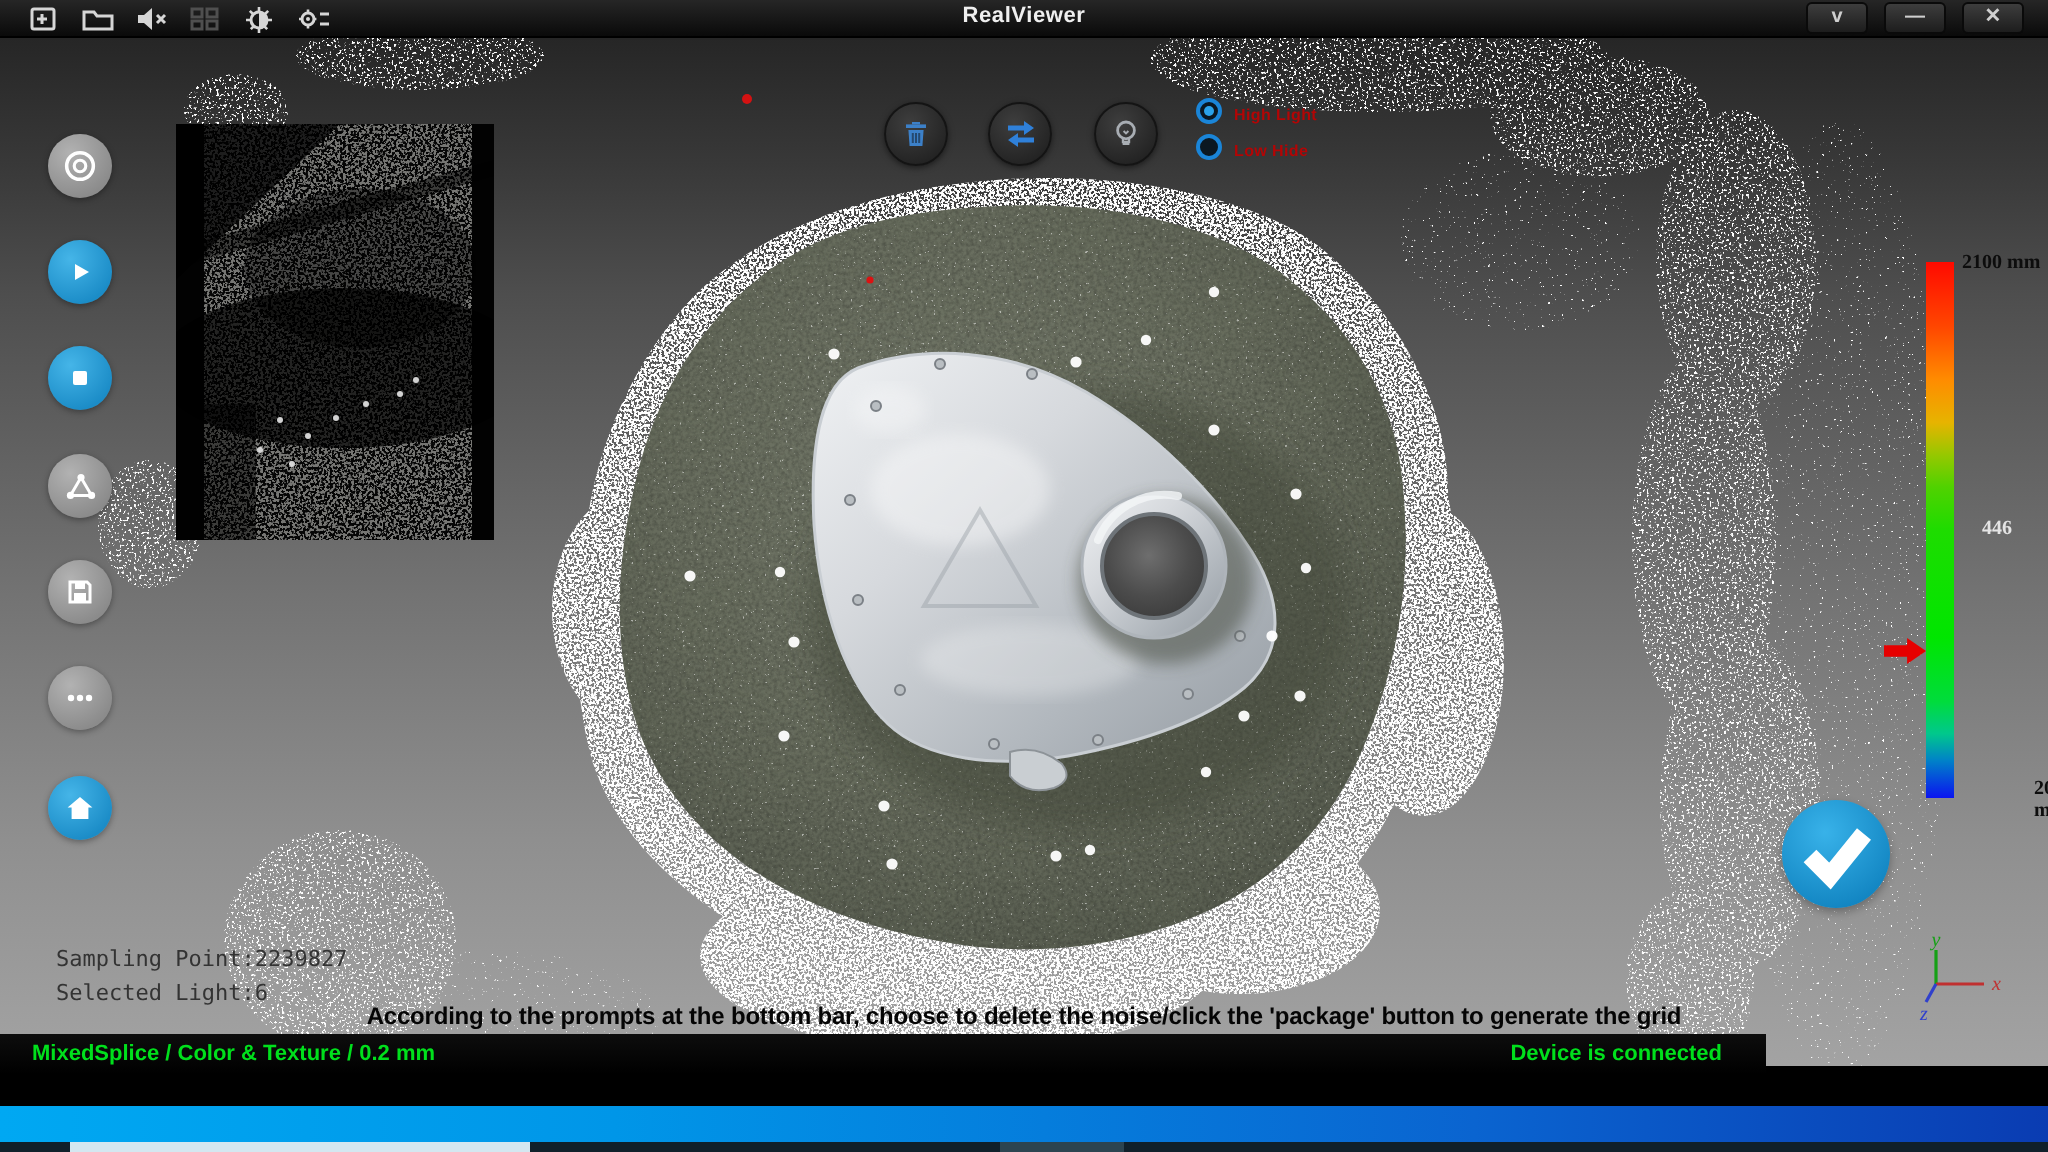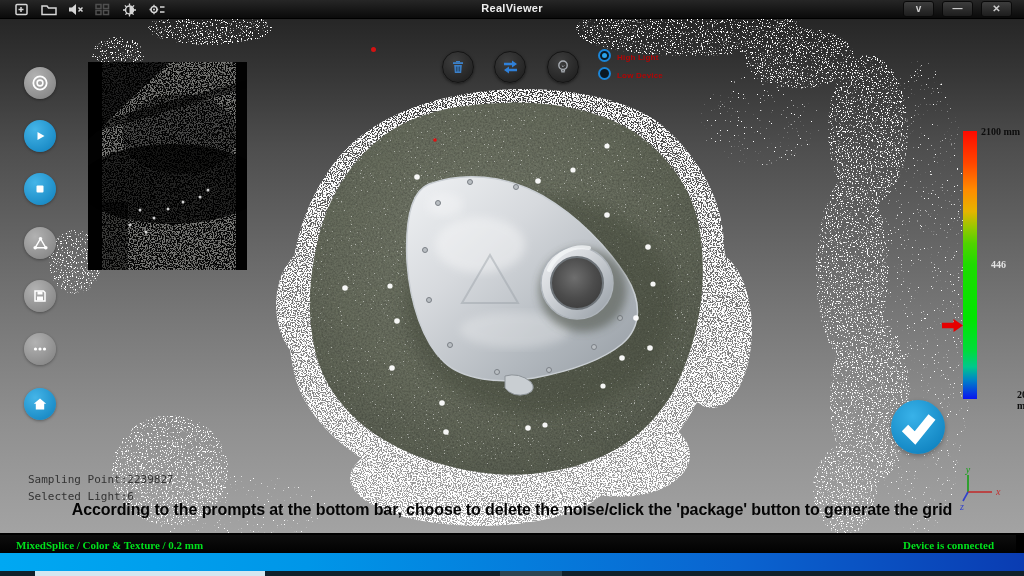--- a/index.html
+++ b/index.html
@@ -67,25 +67,25 @@
     border-radius:50%; background:radial-gradient(circle at 40% 30%, #38b2e9, #1184c1 80%);
     display:flex; align-items:center; justify-content:center; cursor:pointer;
     box-shadow:0 2px 5px rgba(0,0,0,.3); }
   .axis-widget { position:absolute; left:948px; top:466px; z-index:12; }
 
   
   .stat-line { position:absolute; left:28px; z-index:12; font-family:"DejaVu Sans Mono", monospace;
     font-size:11px; color:#333; }
   .stat1 { top:473px; } .stat2 { top:490px; }
   .hint { position:absolute; left:0; right:0; top:501px; z-index:12; text-align:center;
-    font-size:16px; font-weight:bold; color:#050505; letter-spacing:-0.1px; }
-
-  
-  .statusbar { position:absolute; top:535px; left:0; width:1016px; height:20px; z-index:40;
-    background:linear-gradient(#0d0d0d,#000);font-family:Liberation Serif, serif; }
+    font-size:12px; font-weight:bold; color:#050505; letter-spacing:-0.1px; }
+
+  
+  .statusbar { position:absolute; top:517px; left:0; width:883px; height:20px; z-index:40;
+    background:linear-gradient(#0d0d0d,#000); }
   .sb-mode { position:absolute; left:16px; top:0; line-height:20px; color:#00e01c;
     font-size:11px; font-weight:bold; }
   .sb-keys { position:absolute; left:50%; transform:translateX(-50%); top:0; line-height:20px;
     color:#e8e8e8; font-size:10px; font-weight:bold; letter-spacing:-0.2px; white-space:nowrap; }
   .sb-device { position:absolute; right:22px; top:0; line-height:20px; color:#00e01c;
     font-size:11px; font-weight:bold; }
 
   
   .desktop { position:absolute; top:553px; left:0; width:1024px; height:18px; z-index:40;
     background:linear-gradient(90deg,#00a8f2 0%,#0096e8 30%,#0a64d0 72%,#0a3cb2 100%); }
@@ -418,21 +418,21 @@
 
   <div class="radio-group">
     <div class="radio-row">
       <span class="radio-ring">
           <span class="radio-dot"></span>
         </span>
       <span class="radio-label">High Light</span>
     </div>
     <div class="radio-row">
       <span class="radio-ring"></span>
-      <span class="radio-label">Low Device</span>
+      <span class="radio-label">Low Hide</span>
     </div>
   </div>
 
   <div class="scalebar"></div>
   <div class="scale-label scale-max">2100 mm</div>
   <div class="scale-label scale-mid">446</div>
   <div class="scale-label scale-min">200 mm</div>
   <div class="scale-arrow"></div>
 
   <div class="check-btn">

